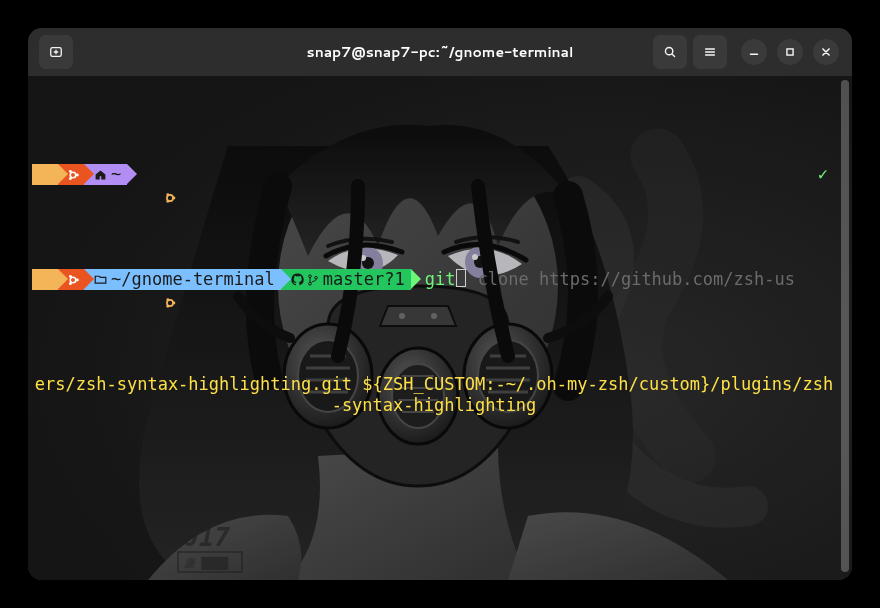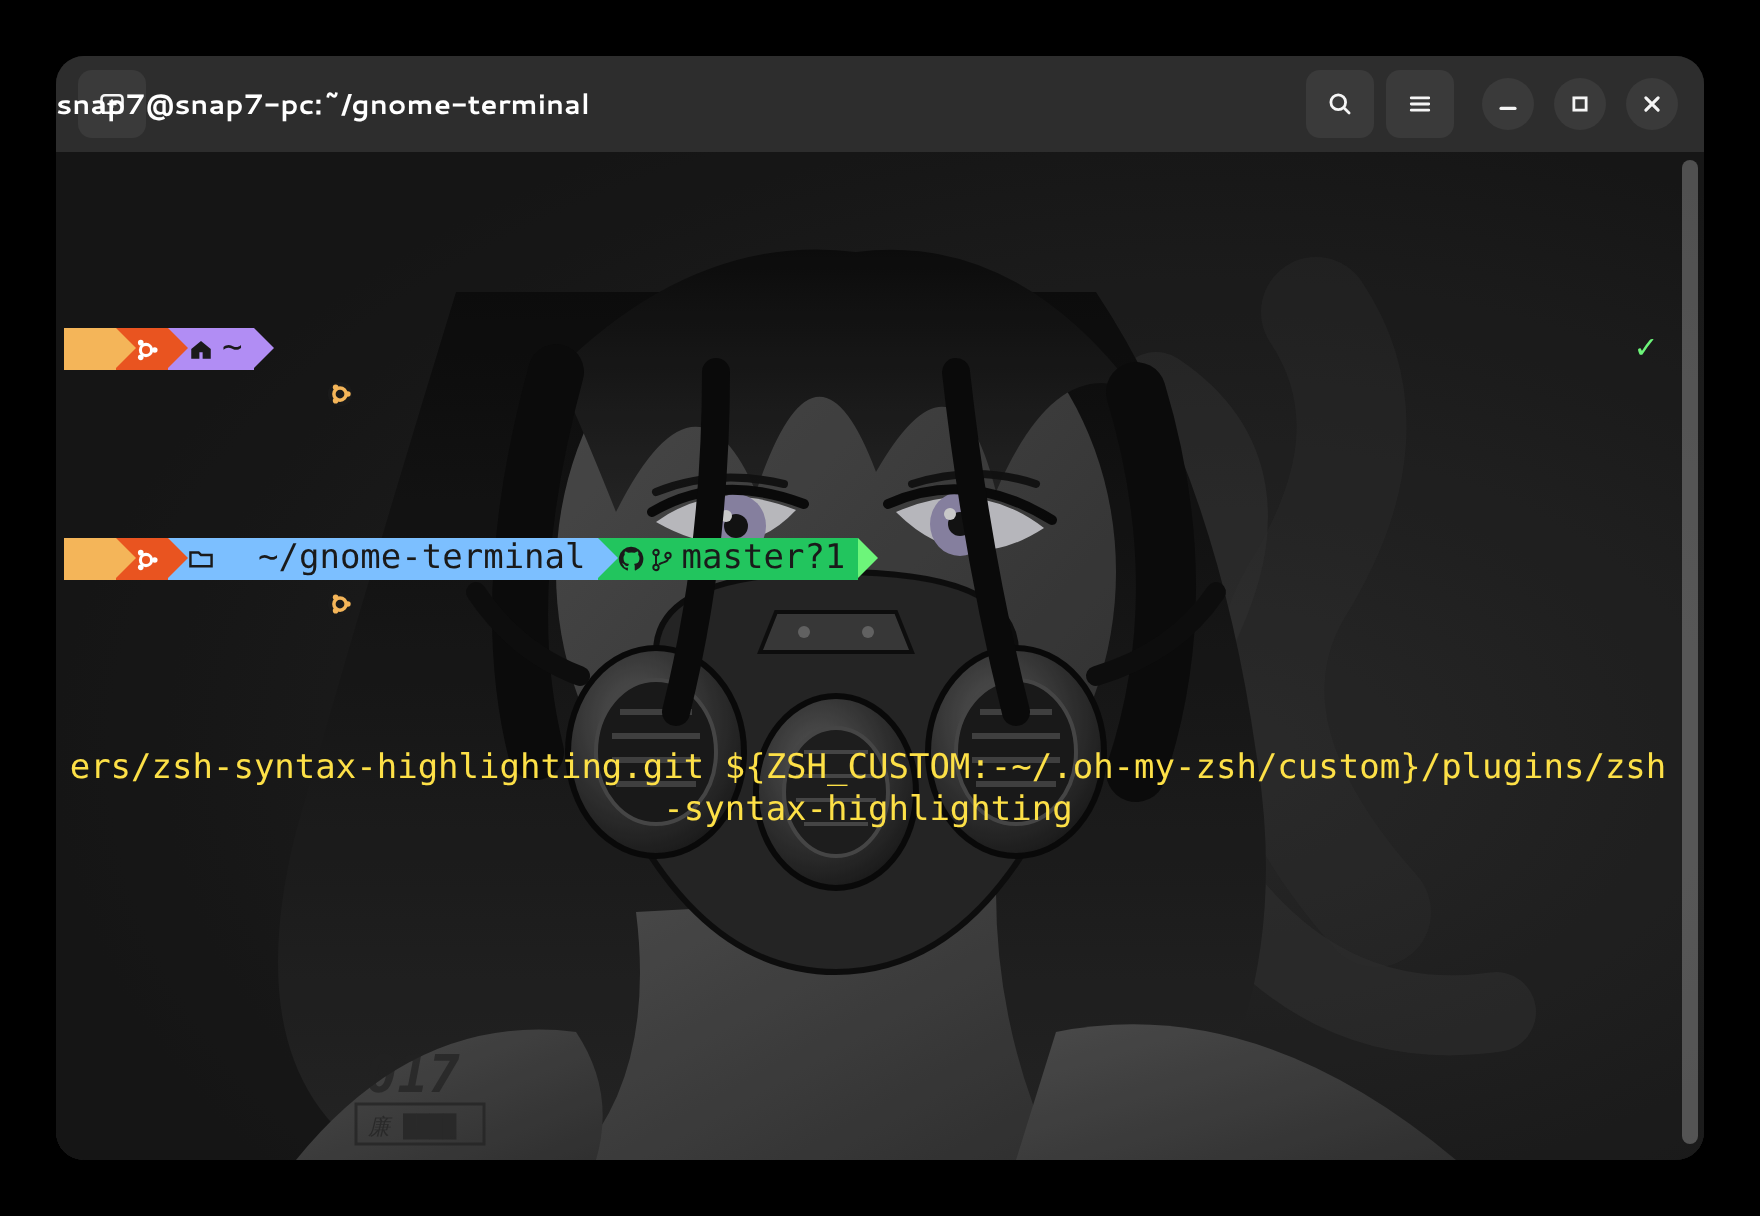--- a/index.html
+++ b/index.html
@@ -29,21 +29,21 @@
     align-items: center;
     justify-content: center;
     margin: 0 3px;
     color: #f5f5f5;
     cursor: pointer;
   }
   .titlebar-btn.round { border-radius: 50%; width: 26px; height: 26px; background: #3a3a3a; margin: 0 5px; }
   .title-text {
     position: absolute;
     left: 0; right: 0;
-    text-align: left;
+    text-align: center;
     color: #fff;
     font-family: Cantarell, 'Segoe UI', sans-serif;
     font-size: 14px;
     font-weight: 700;
     pointer-events: none;
   }
   .spacer { flex: 1; }
   .term {
     position: relative;
     width: 100%;
@@ -91,21 +91,21 @@
     top: 0;
     width: 0; height: 0;
     border-top: 10.5px solid transparent;
     border-bottom: 10.5px solid transparent;
     border-left: 10px solid var(--bg);
     z-index: 2;
   }
   .seg-a { --bg:#f4b559; background:#f4b559; color:#1a1a1a; z-index:5;}
   .seg-b { --bg:#e95420; background:#e95420; color:#fff; z-index:4;}
   .seg-c { --bg:#b18df4; background:#b18df4; color:#1a1a1a; z-index:3;}
-  .seg-d { --bg:#7cbfff; background:#7cbfff; color:#1a1a1a; z-index:3;gap:18px;}
+  .seg-d { --bg:#7cbfff; background:#7cbfff; color:#1a1a1a; z-index:3;}
   .seg-e { --bg:#6df57a; background:#22c55e; color:#1a1a1a; z-index:2;}
   .after-prompt { padding-left: 14px; white-space: pre; }
   .cmd-cd { color:#6df57a; }
   .cmd-arg-u { color:#f4b559; text-decoration: underline; }
   .cmd-git { color:#6df57a; }
   .ghost { color:#6b6b6b; }
   .check { color:#6df57a; }
   .right { margin-left:auto; padding-right:8px; }
   .cursor-block {
     display:inline-block;
@@ -333,20 +333,21 @@
         <span class="seg seg-e">
           <svg viewBox="0 0 16 16" width="13" height="13" style="margin-right:3px">
               <path d="M8 .5a7.5 7.5 0 00-2.4 14.6c.4.1.5-.2.5-.4v-1.4c-2.1.5-2.5-1-2.5-1-.3-.9-.8-1.1-.8-1.1-.7-.5.1-.5.1-.5.8.1 1.2.8 1.2.8.7 1.1 1.8.8 2.2.6.1-.5.3-.8.5-1-1.7-.2-3.4-.8-3.4-3.7 0-.8.3-1.5.8-2-.1-.2-.3-1 .1-2 0 0 .6-.2 2.1.8a7.2 7.2 0 013.8 0c1.5-1 2.1-.8 2.1-.8.4 1 .2 1.8.1 2 .5.5.8 1.2.8 2 0 2.9-1.7 3.5-3.4 3.7.3.2.5.7.5 1.4v2.1c0 .2.1.5.5.4A7.5 7.5 0 008 .5z" fill="#1a1a1a"></path>
             </svg><svg viewBox="0 0 16 16" width="12" height="12" style="margin-right:4px">
               <circle cx="4" cy="3" r="1.8" fill="none" stroke="#1a1a1a" stroke-width="1.3"></circle>
               <circle cx="4" cy="13" r="1.8" fill="none" stroke="#1a1a1a" stroke-width="1.3"></circle>
               <circle cx="12" cy="5" r="1.8" fill="none" stroke="#1a1a1a" stroke-width="1.3"></circle>
               <path d="M4 5v6M12 7c0 3-4 2-6 4" fill="none" stroke="#1a1a1a" stroke-width="1.3"></path>
             </svg><span>master</span> <span>?1</span>
         </span>
+        <span class="after-prompt"><span class="cmd-git">git</span><span class="cursor-block"></span><span class="ghost"> clone https://github.com/zsh-us</span></span>
       </div>
 
       
       <div class="wrap">ers/zsh-syntax-highlighting.git ${ZSH_CUSTOM:-~/.oh-my-zsh/custom}/plugins/zsh-syntax-highlighting</div>
 
     </div>
   </div>
 </div>
 
 </body></html>

